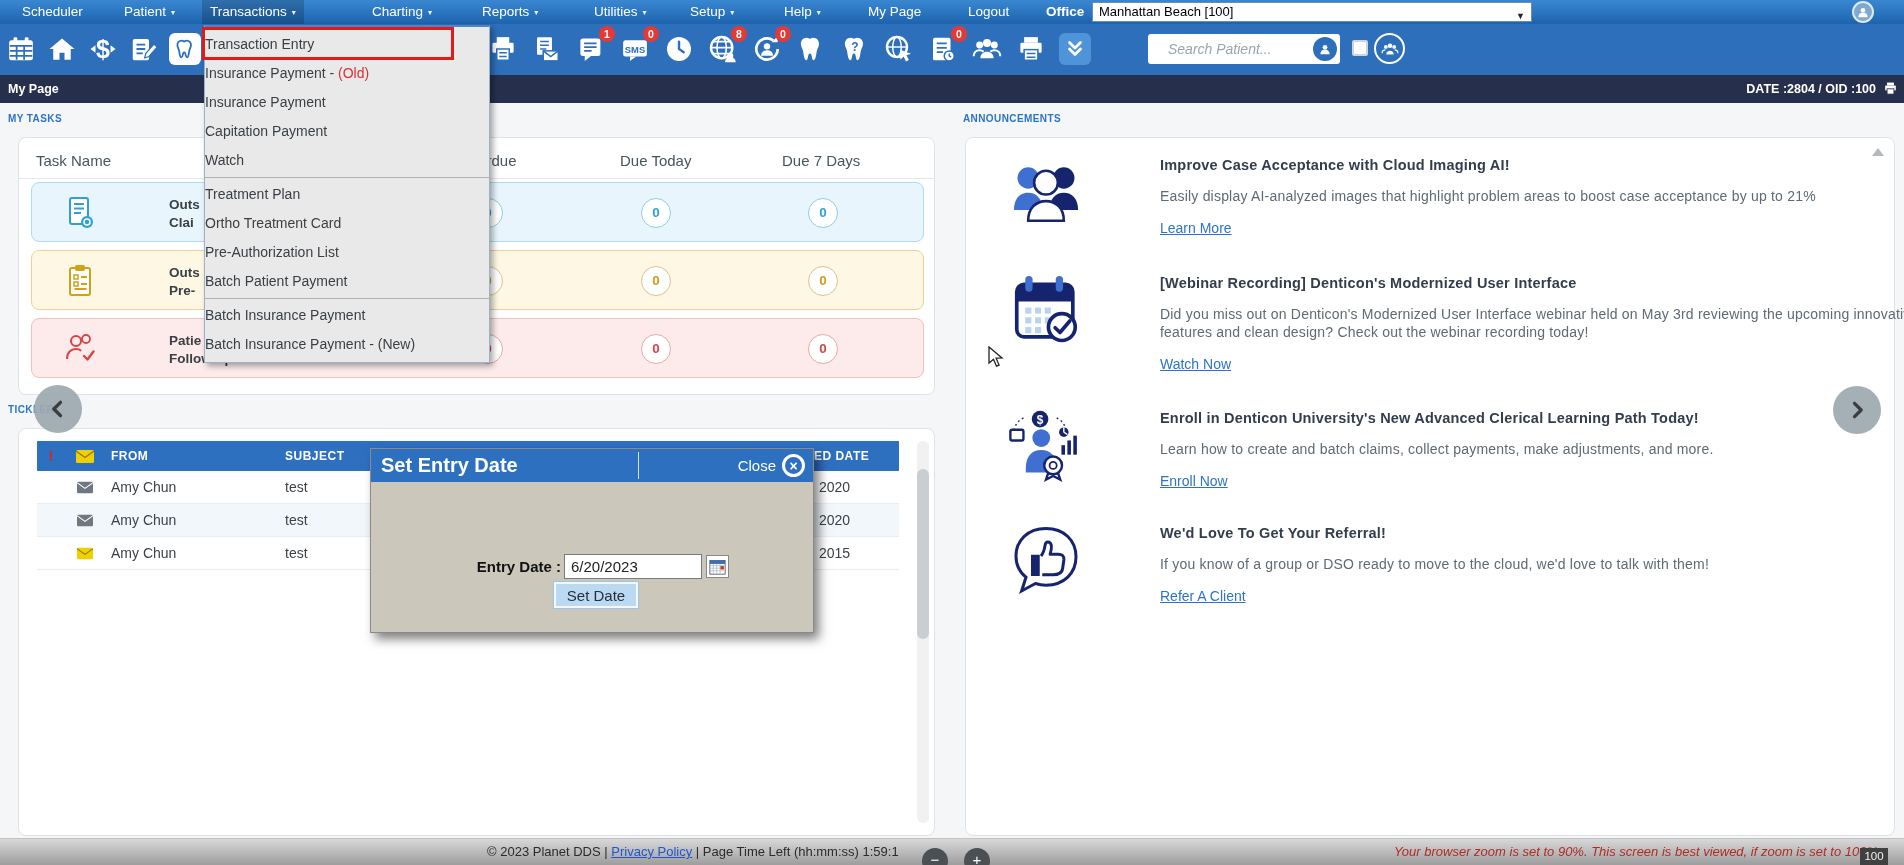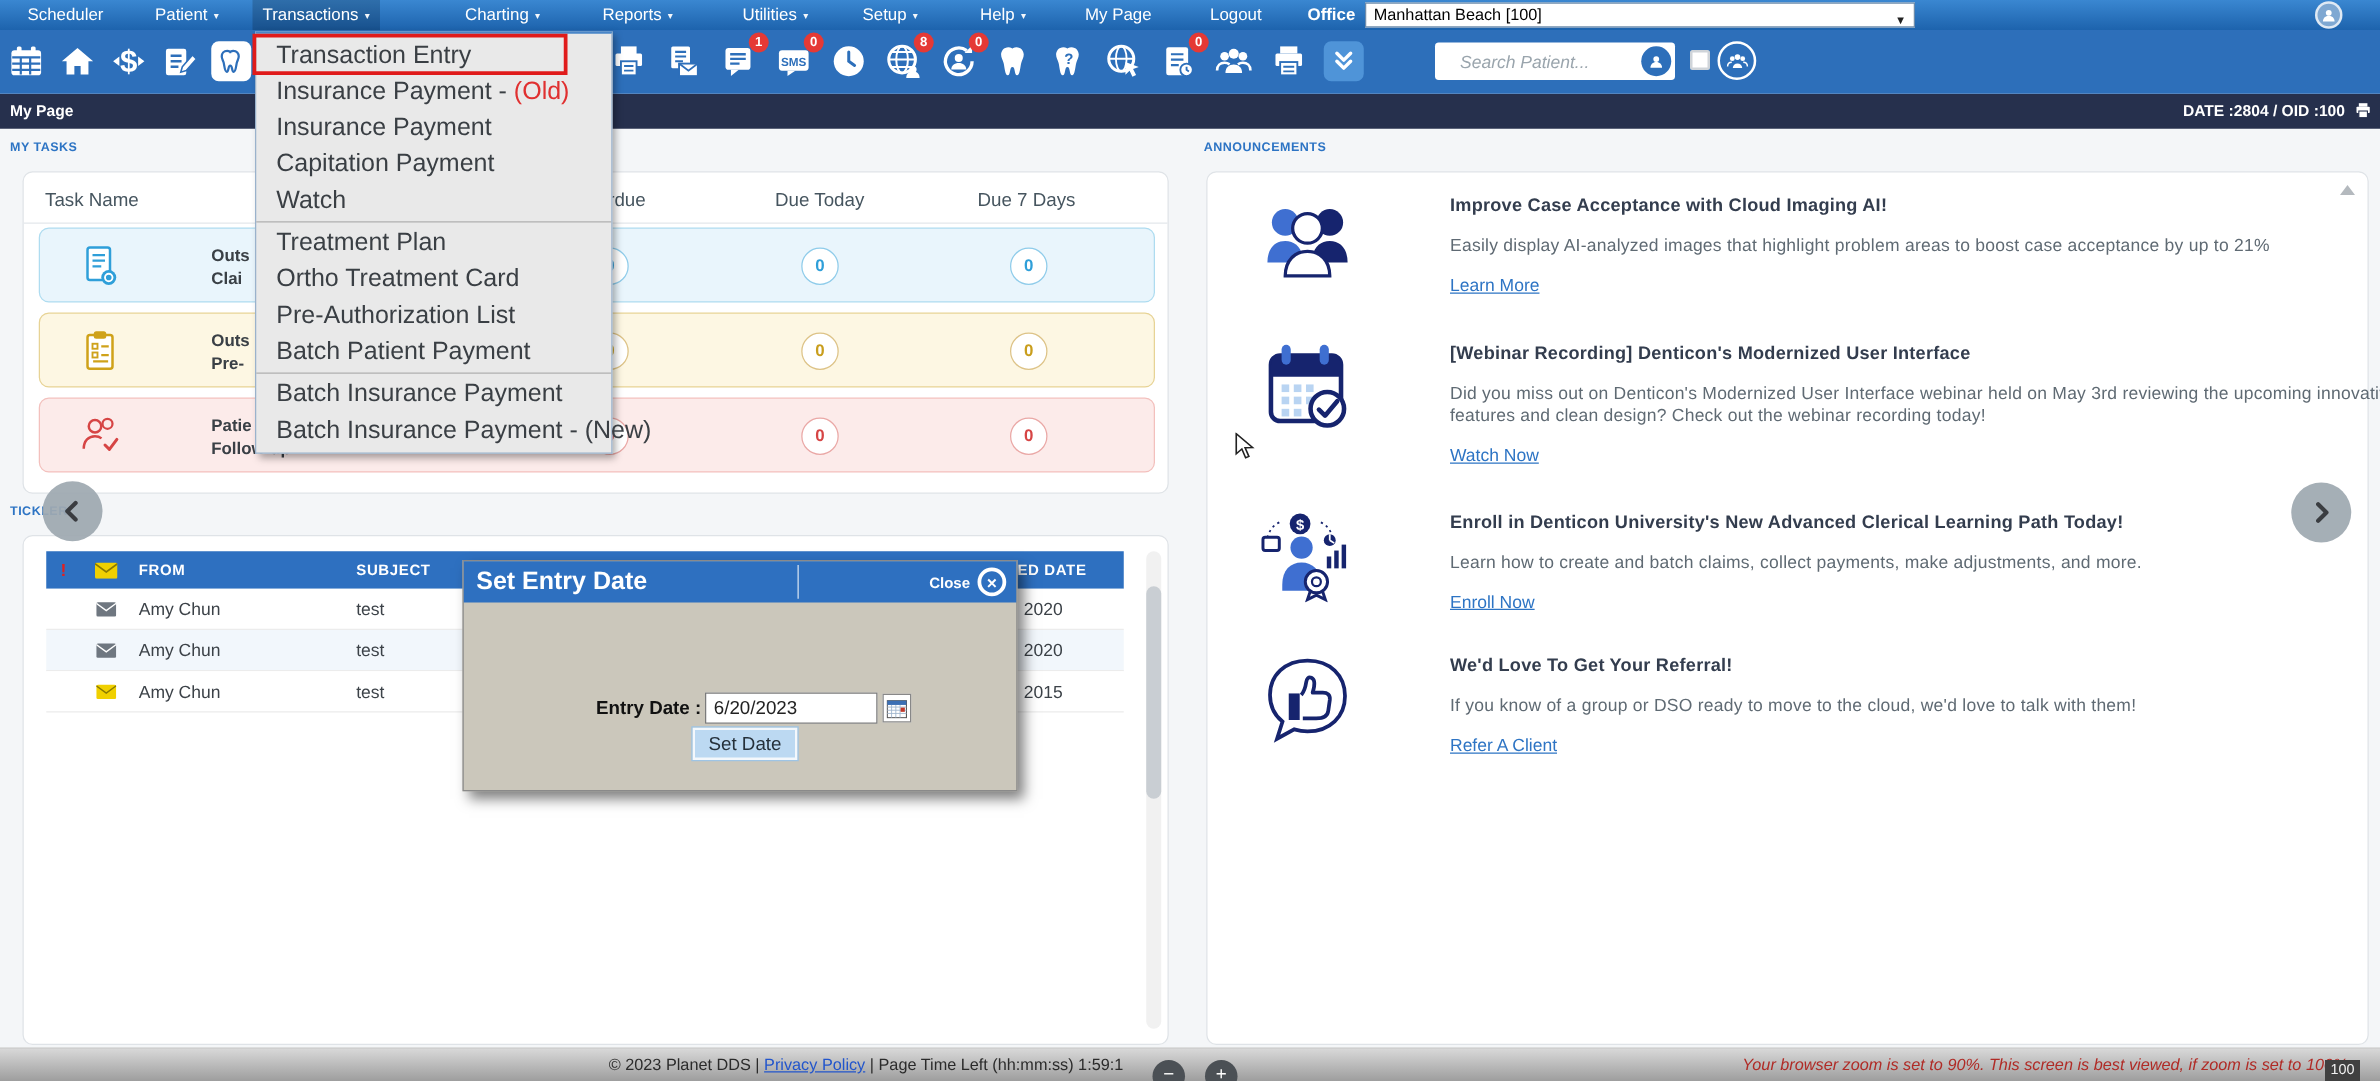--- a/index.html
+++ b/index.html
@@ -69,32 +69,32 @@
   .c3{width:170px;padding-left:6px}
   .c4{width:300px;padding-left:10px}
   .c5h{flex:1;padding-left:196px}
   .c5{flex:1;padding-left:244px}
   .tk-prio{color:#e02020;font-weight:bold;font-size:14px}
   .tk-scroll{position:absolute;right:5px;top:12px;width:12px;height:382px;background:#f1f1f1;border-radius:6px}
   .tk-thumb{position:absolute;left:0;top:28px;width:12px;height:170px;background:#c9ced3;border-radius:6px}
 
   
   .menu{position:absolute;left:204px;top:25px;width:286px;background:#e9e9e9;border:1px solid #9ab2cc;border-top:2px solid #4a86c8;box-shadow:3px 3px 6px rgba(0,0,0,.35);z-index:60;padding:3px 0}
-  .menu-item{height:29px;line-height:29px;padding-left:16px;font-size:20px;color:#3a3f44;cursor:pointer;white-space:nowrap}
+  .menu-item{height:29px;line-height:29px;font-size:14px;color:#3a3f44;cursor:pointer;white-space:nowrap}
   .menu-item .old{color:#e03030}
   .menu-div{border-top:1px solid #b0b0b0;margin:2px 0}
   .red-box{position:absolute;left:202px;top:27px;width:252px;height:33px;border:3px solid #e01b1b;z-index:61;pointer-events:none}
 
   
   .modal{position:absolute;left:370px;top:448px;width:444px;z-index:40;background:#cbc7bb;border:1px solid #8a8a8a;box-shadow:5px 6px 10px rgba(0,0,0,.5)}
   .modal-header{position:relative;height:33px;background:#2e70c0;color:#fff}
   .modal-title{position:absolute;left:10px;top:0;line-height:33px;font-size:20px;font-weight:bold}
   .modal-hdiv{position:absolute;left:267px;top:3px;bottom:3px;width:1px;background:rgba(255,255,255,.8)}
   .modal-close{position:absolute;right:8px;top:0;height:33px;display:flex;align-items:center;gap:6px;cursor:pointer}
-  .modal-close .lbl{font-size:12px;font-weight:bold}
+  .modal-close .lbl{font-size:15px;font-weight:normal}
   .close-x{width:23px;height:23px;border-radius:50%;border:3px solid #fff;display:flex;align-items:center;justify-content:center;font-size:14px;font-weight:bold;color:#fff}
   .modal-body{position:relative;height:150px}
   .entry-label{position:absolute;left:85px;top:76px;width:105px;font-size:15px;font-weight:bold;color:#111;text-align:right}
   .entry-input{position:absolute;left:193px;top:72px;width:138px;height:25px;border:1px solid #7b7b7b;font-size:15px;padding-left:6px;font-family:"Liberation Sans",sans-serif;color:#222;background:#fff}
   .cal-btn{position:absolute;left:335px;top:73px;width:23px;height:23px;background:#fff;border:1px solid #888;cursor:pointer;display:flex;align-items:center;justify-content:center}
   .set-date-btn{position:absolute;left:183px;top:100px;width:84px;height:26px;background:#bcd9f2;border:2px solid #f4f8fc;outline:1px solid #9ec4e4;font-size:15px;color:#25303a;cursor:pointer;font-family:"Liberation Sans",sans-serif}
 
   
   .ann-card{left:965px;top:137px;width:930px;height:699px;z-index:1}
   .ann-scroll-up{position:absolute;right:10px;top:10px;width:0;height:0;border-left:6px solid transparent;border-right:6px solid transparent;border-bottom:8px solid #b4b9be}

